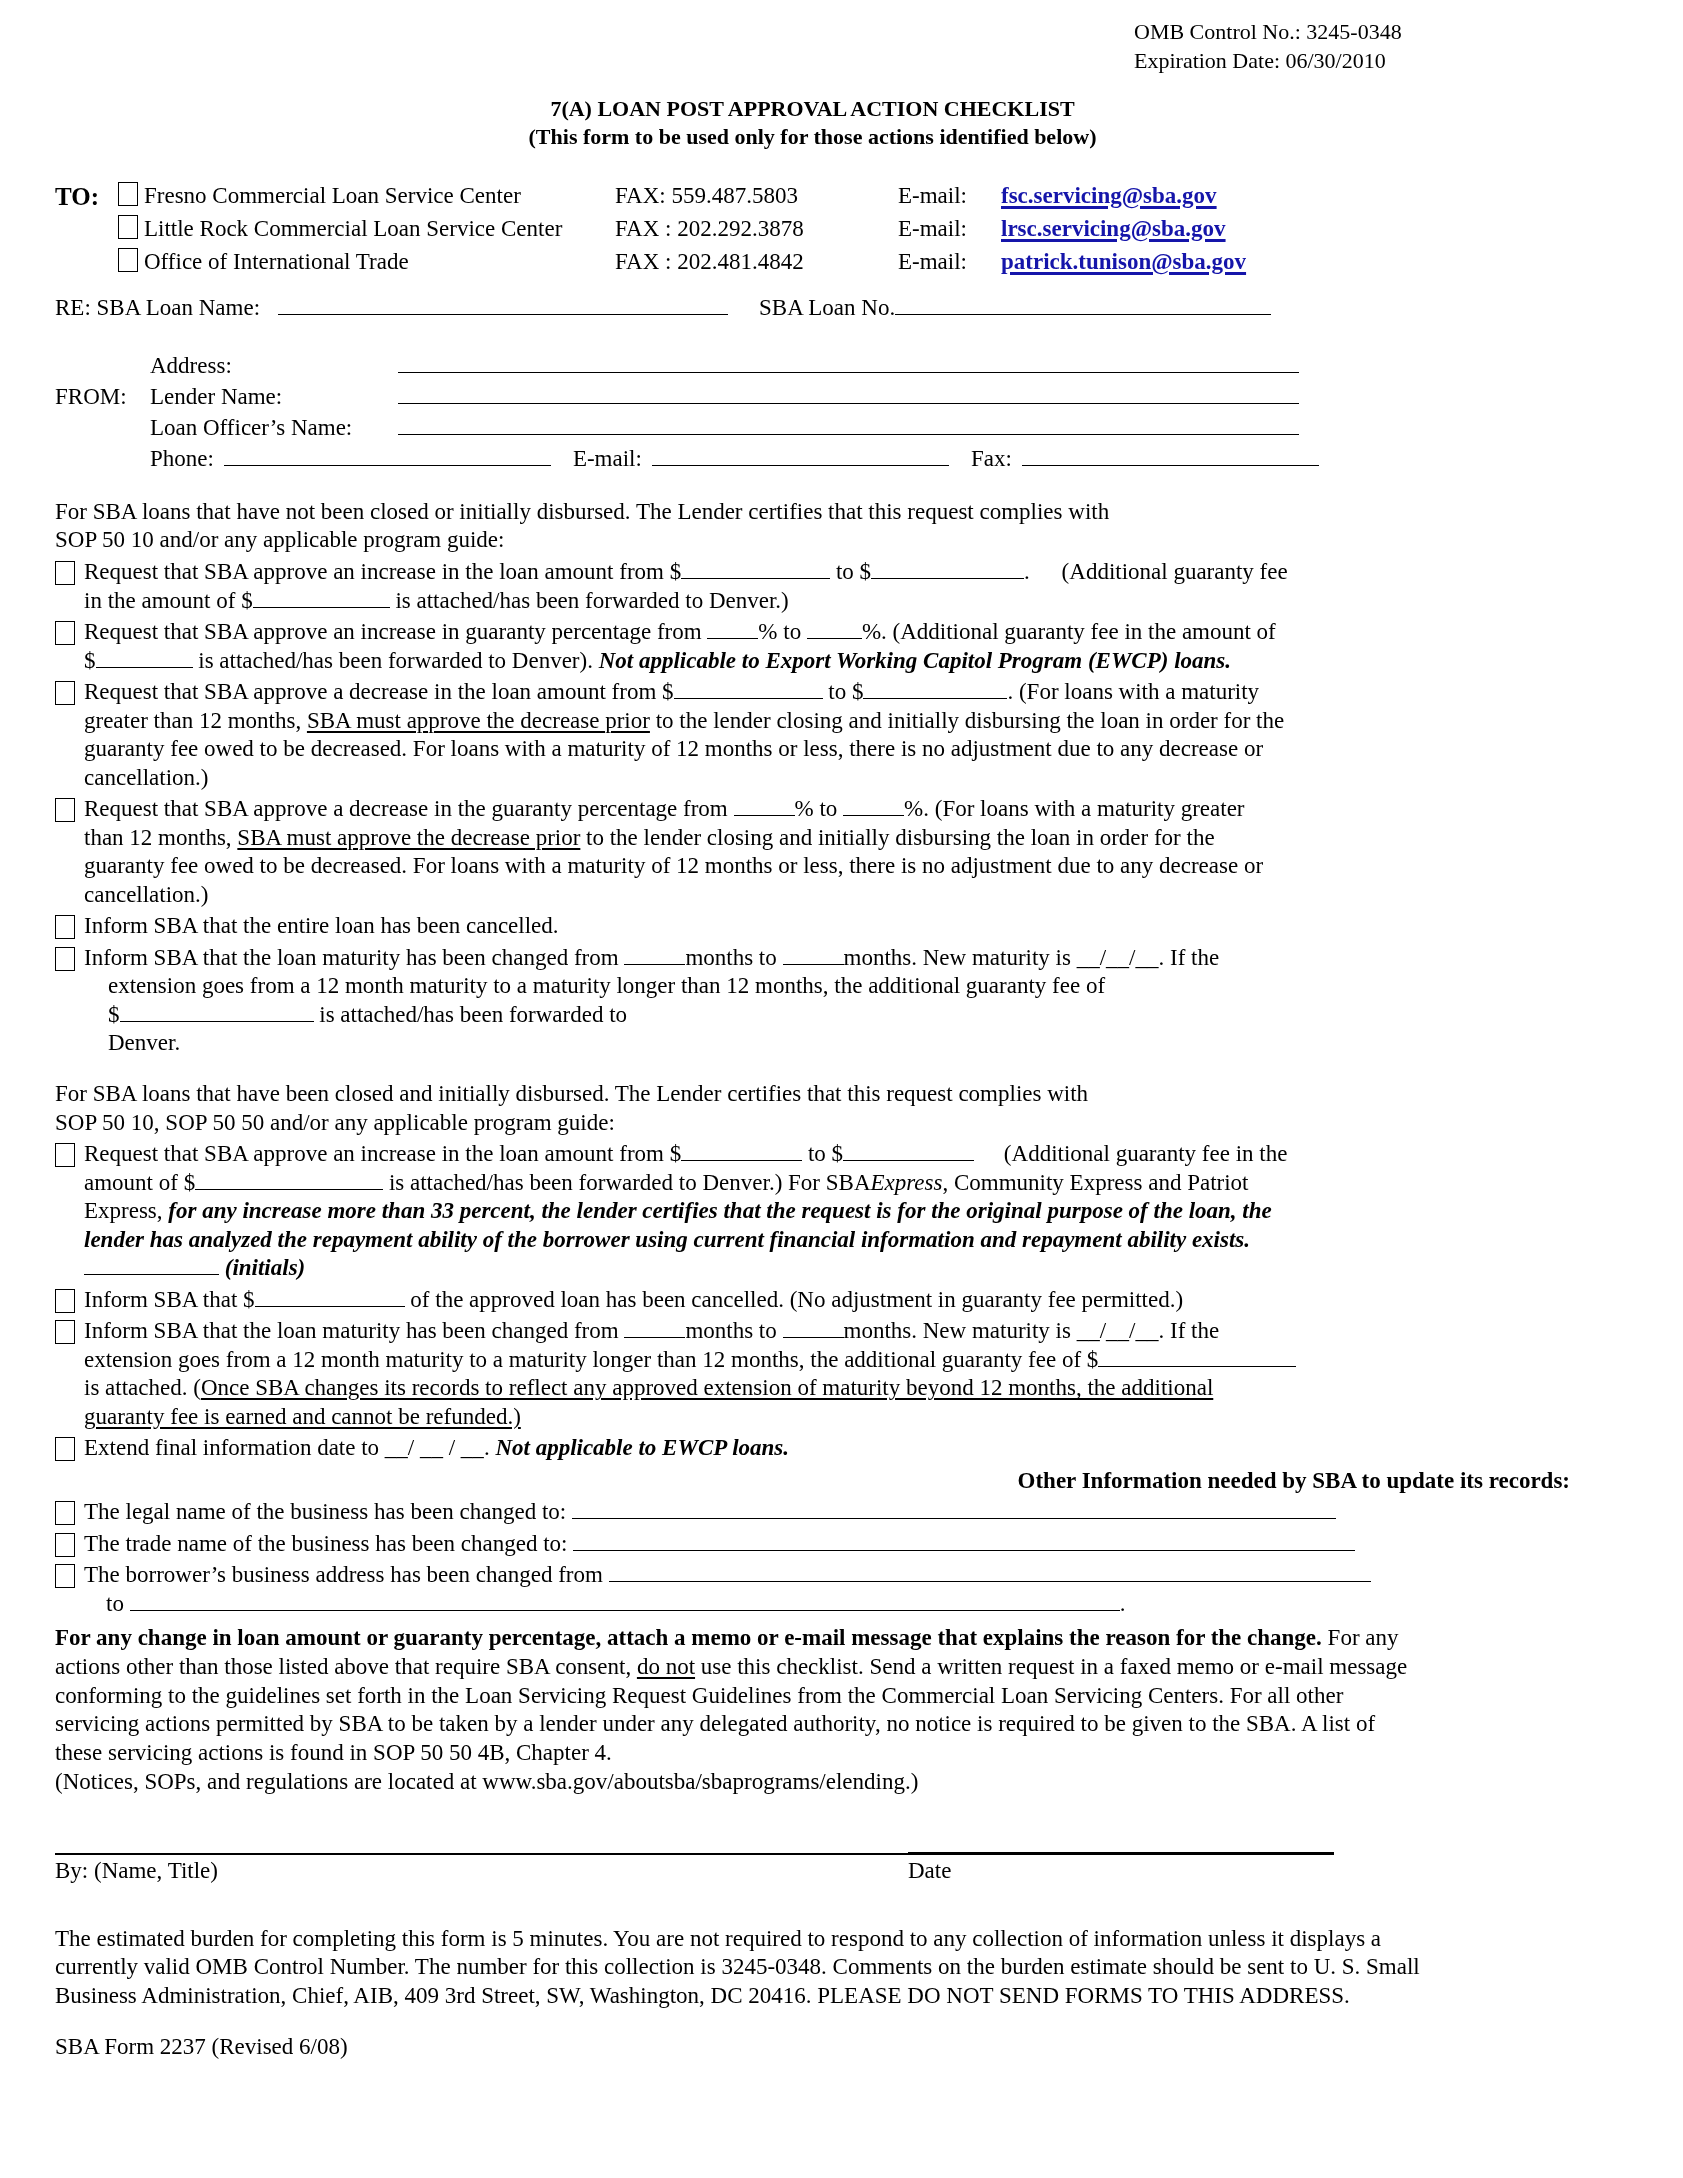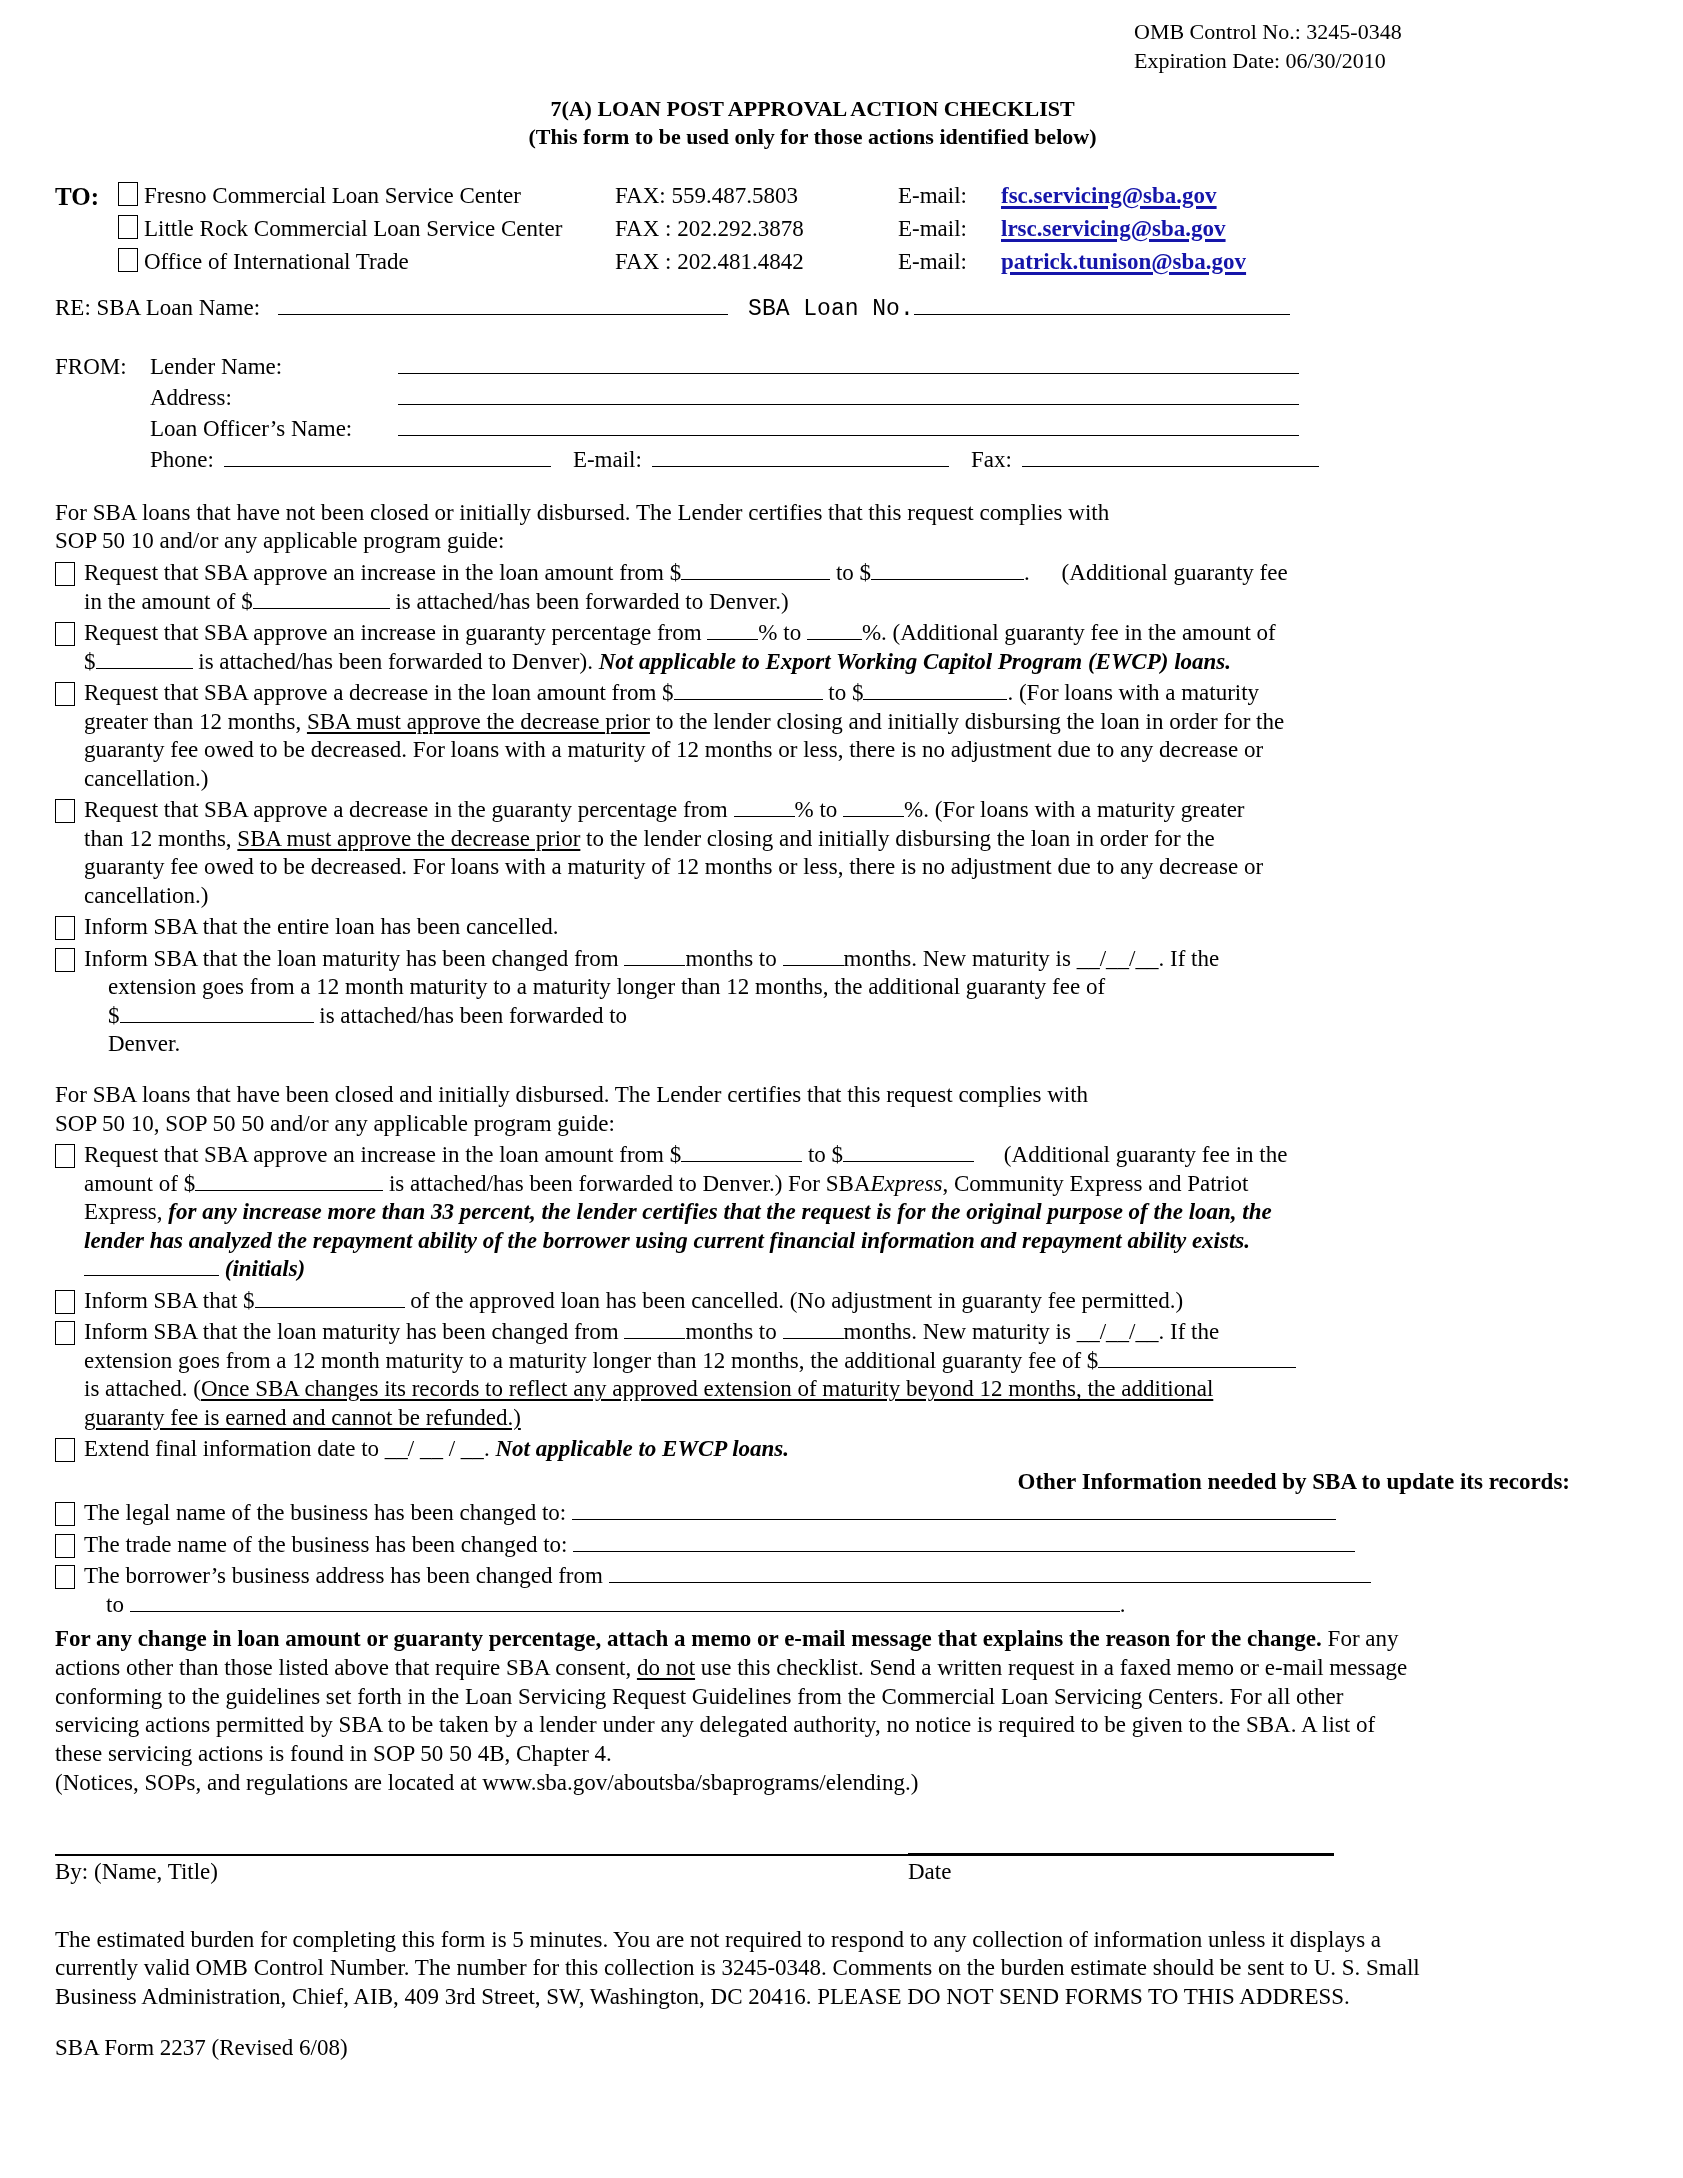--- a/index.html
+++ b/index.html
@@ -194,33 +194,33 @@
       <div class="to-name">Office of International Trade</div>
       <div class="to-fax">FAX : 202.481.4842</div>
       <div class="to-emlabel">E-mail:</div>
       <div class="to-email">patrick.tunison@sba.gov</div>
     </div>
   </div>
 
   <div class="re-row">
     <span>RE:  SBA Loan Name:</span>
     <span class="fill" style="width:450px;margin-left:18px;height:20px;"></span>
-    <span style="margin-left:20px;font-family:Liberation Mono, monospace;">SBA Loan No.</span>
+    <span style="margin-left:31px;">SBA Loan No.</span>
     <span class="fill" style="width:376px;height:20px;"></span>
   </div>
 
   <div class="from-block">
+    <div class="from-row">
+      <span class="from-key1"></span>
+      <span class="from-key2">Address:</span>
+      <span class="fill" style="width:901px;height:20px;"></span>
+    </div>
     <div class="from-row">
       <span class="from-key1">FROM:</span>
       <span class="from-key2">Lender Name:</span>
-      <span class="fill" style="width:901px;height:20px;"></span>
-    </div>
-    <div class="from-row">
-      <span class="from-key1"></span>
-      <span class="from-key2">Address:</span>
       <span class="fill" style="width:901px;height:20px;"></span>
     </div>
     <div class="from-row">
       <span class="from-key1"></span>
       <span class="from-key2">Loan Officer’s Name:</span>
       <span class="fill" style="width:901px;height:20px;"></span>
     </div>
     <div class="from-row">
       <span class="from-key1"></span>
       <span>Phone:</span>

